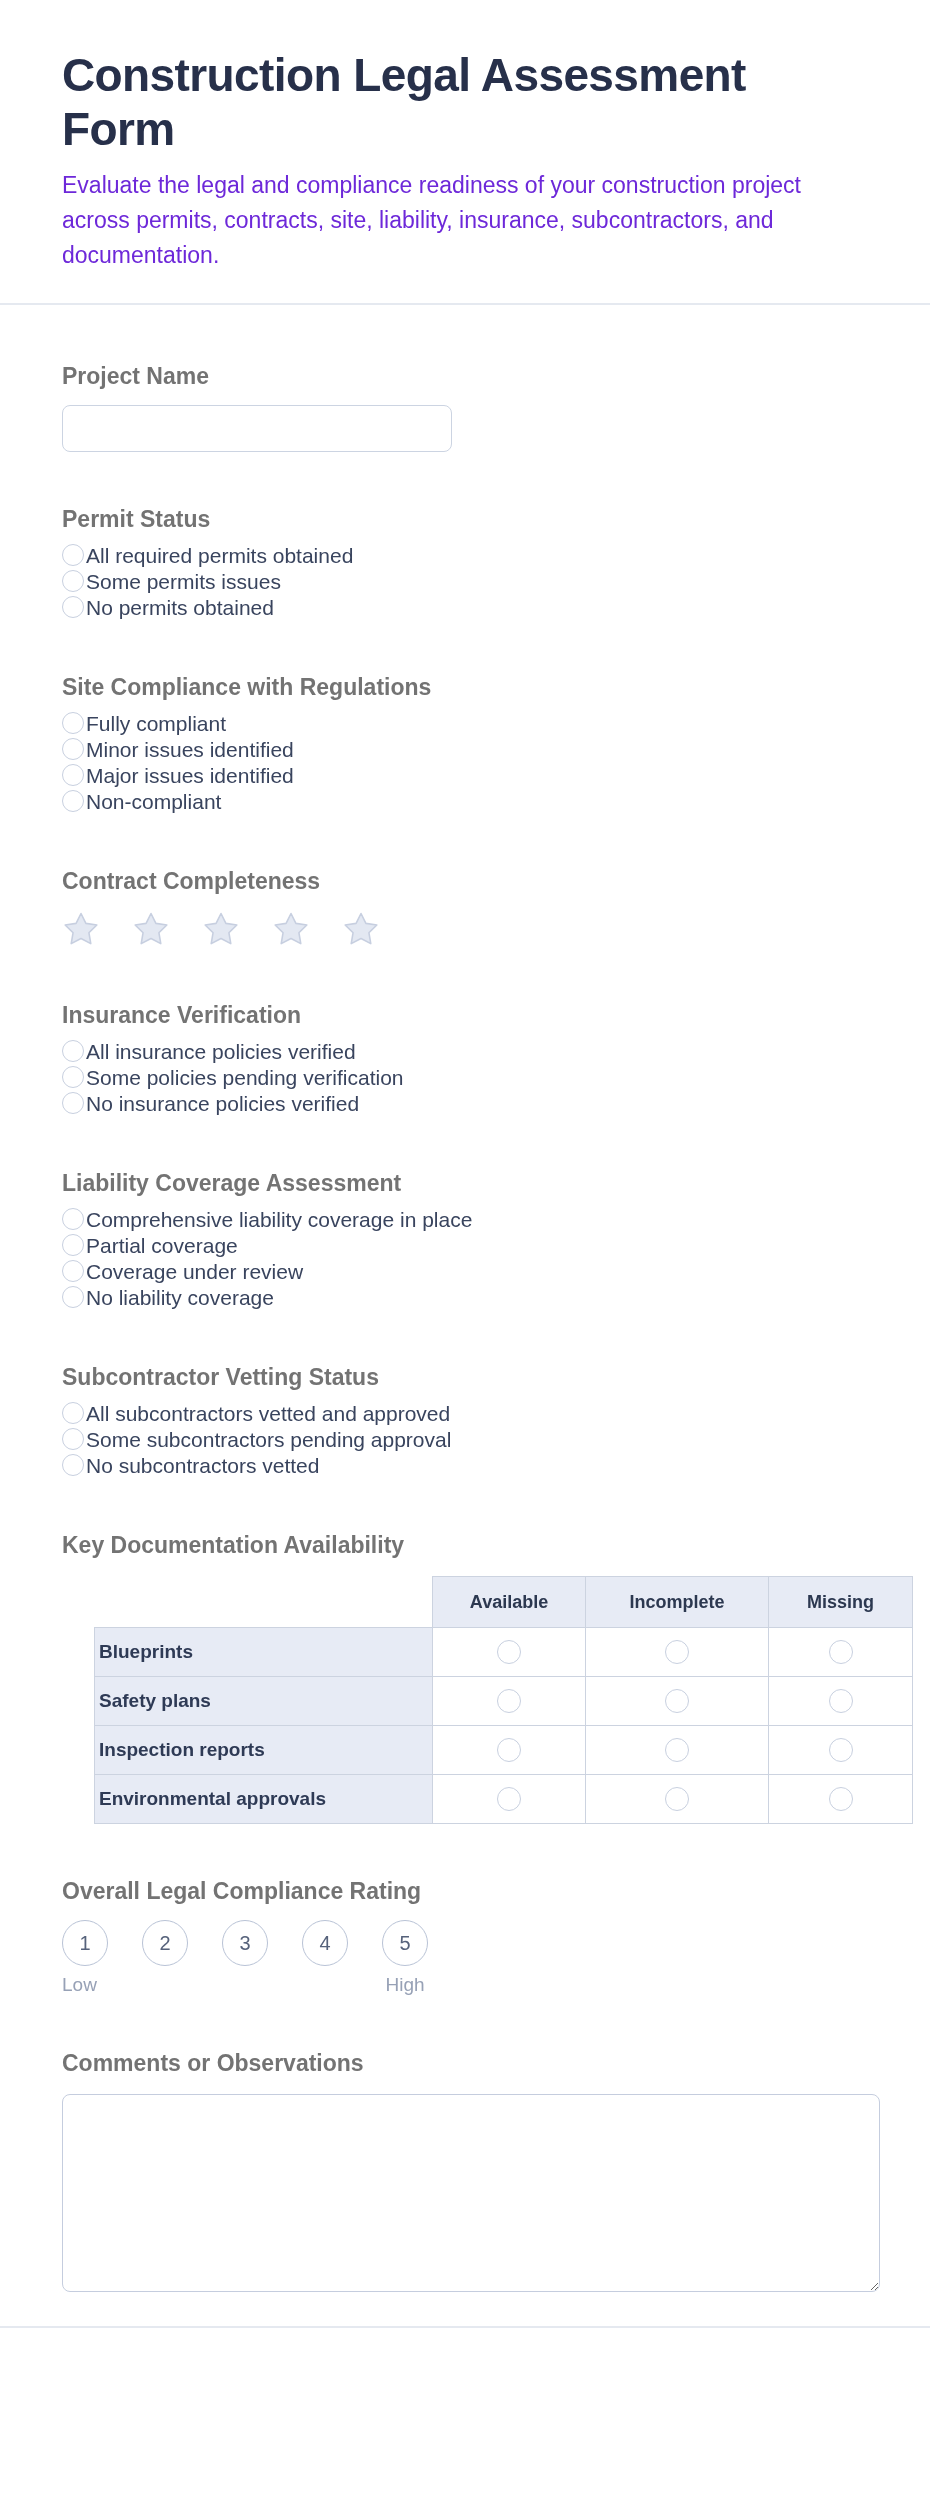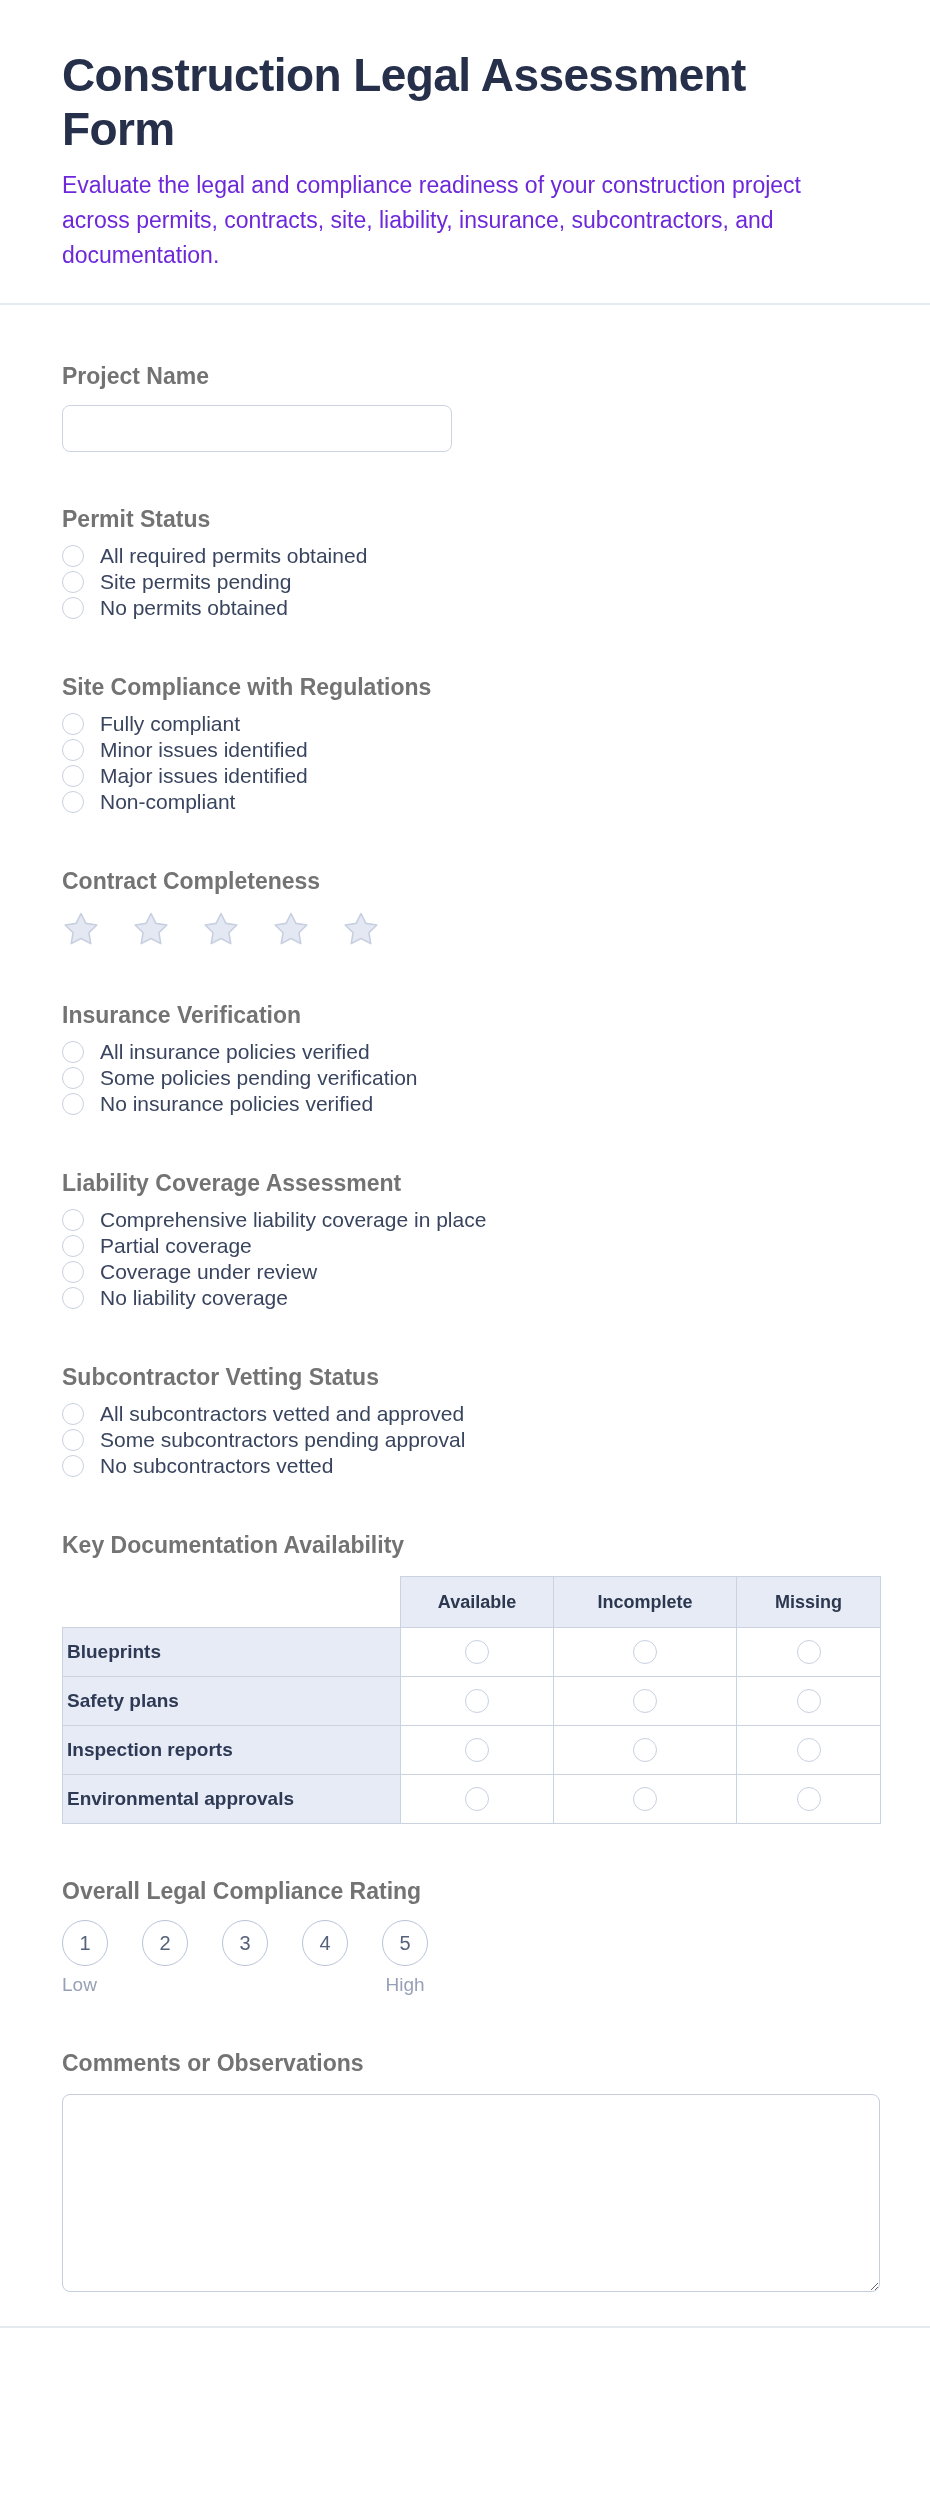--- a/index.html
+++ b/index.html
@@ -16,28 +16,28 @@
   .field { margin-top:52px; }
   .field:first-child { margin-top:56px; }
   .field.comments { margin-top:52px; }
   .field-label { font-size:23px; font-weight:700; color:#737373; line-height:30px; }
 
   .text-input { display:block; margin-top:14px; width:390px; height:47px; box-sizing:border-box;
     border:1.5px solid #ccd4e2; border-radius:8px; background:#fff; font-size:21px; padding:0 14px;
     color:#2e3a55; font-family:inherit; outline:none; }
 
   .options { margin-top:10px; }
-  .opt { display:flex; align-items:center; gap:16px; margin-top:2px; cursor:pointer; }
+  .opt { display:flex; gap:2px; margin-top:2px; cursor:pointer; }
   .radio-dot { width:22px; height:22px; border-radius:50%; border:1.5px solid #c8d0df; background:#fff; box-sizing:border-box; flex:none; }
   .opt-text { font-size:21px; line-height:24px; color:#39445e; }
 
   .stars { margin-top:14px; display:flex; gap:32px; align-items:center; }
   .stars svg { display:block; cursor:pointer; }
 
-  .matrix-wrap { margin-top:16px; }
+  .matrix-wrap { margin-top:16px;margin-left:32px; }
   table.matrix { border-collapse:collapse; width:818px; table-layout:fixed; }
   .matrix th, .matrix td { border:1px solid #ccd3e0; padding:0; }
   .matrix thead th { height:50px; background:#e7ebf5; font-size:18px; font-weight:600; color:#2c3850; }
   .matrix thead th.corner { border:none; background:transparent; }
   .matrix tbody th.row-label { height:48px; background:#e7ebf5; text-align:left; padding-left:4px; font-size:19px; font-weight:600; color:#2e3a55; }
   .matrix td.cell { height:48px; text-align:center; background:#fff; cursor:pointer; }
   .matrix td.cell .radio-dot { display:inline-block; vertical-align:middle; width:24px; height:24px; }
 
   .scale-row { margin-top:14px; display:flex; gap:34px; }
   .scale-circle { width:46px; height:46px; border-radius:50%; border:1.5px solid #b9c3d6; background:#fff;
@@ -70,21 +70,21 @@
       </section>
       <section class="field">
         <div class="field-label">Permit Status</div>
         <div class="options">
           <div class="opt">
             <span class="radio-dot"></span>
             <span class="opt-text">All required permits obtained</span>
           </div>
           <div class="opt">
             <span class="radio-dot"></span>
-            <span class="opt-text">Site permits pending</span>
+            <span class="opt-text">Some permits issues</span>
           </div>
           <div class="opt">
             <span class="radio-dot"></span>
             <span class="opt-text">No permits obtained</span>
           </div>
         </div>
       </section>
       <section class="field">
         <div class="field-label">Site Compliance with Regulations</div>
         <div class="options">

